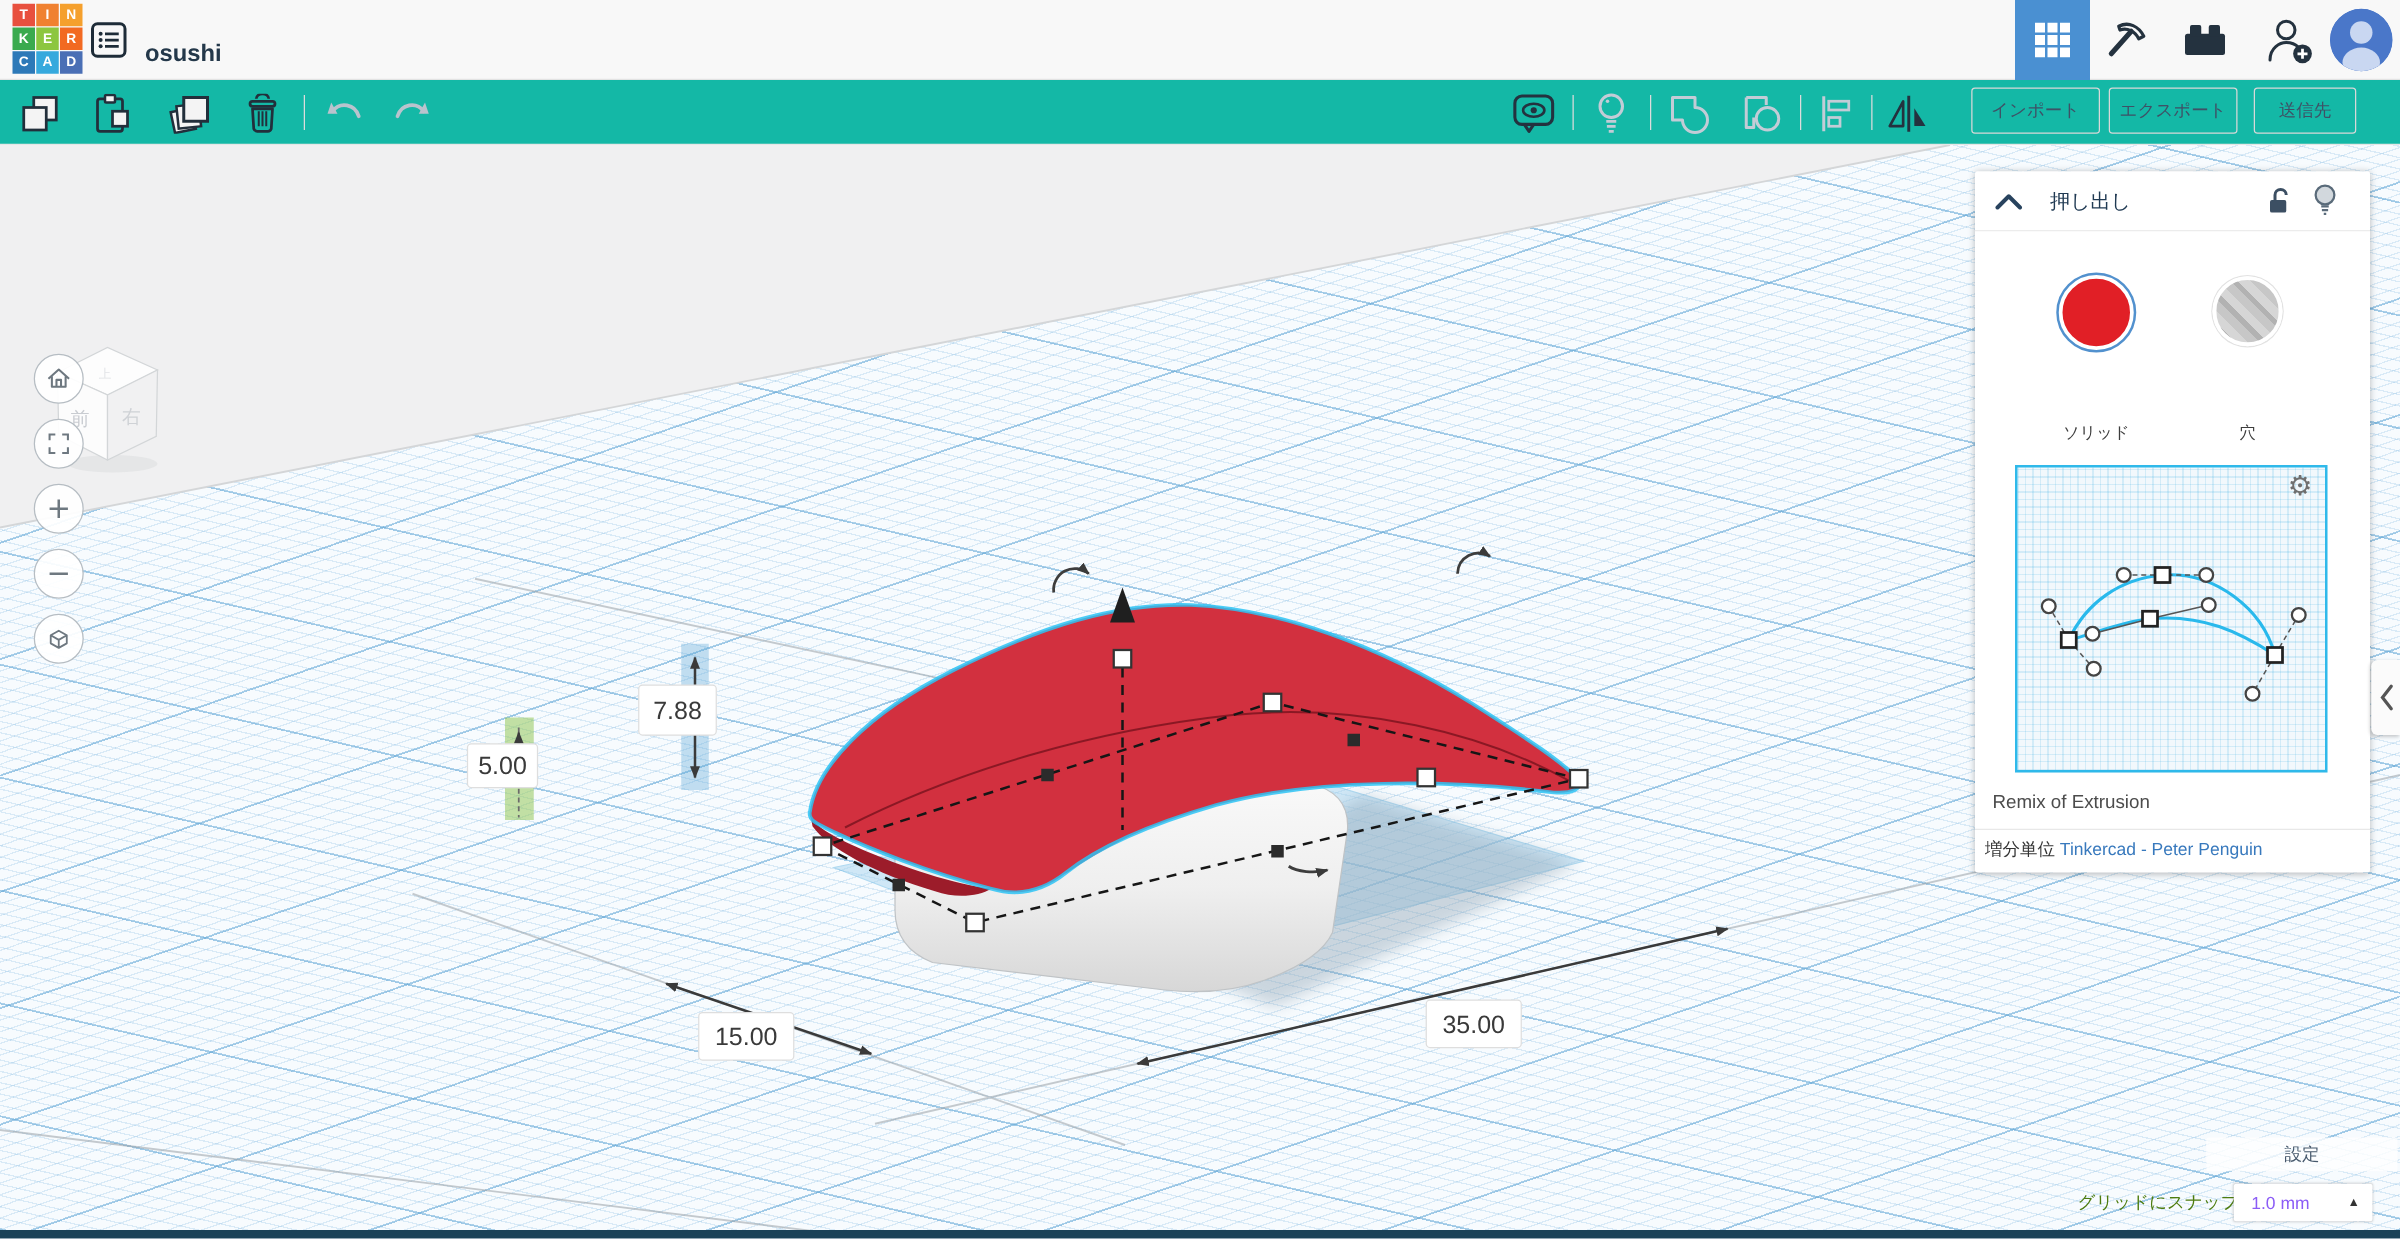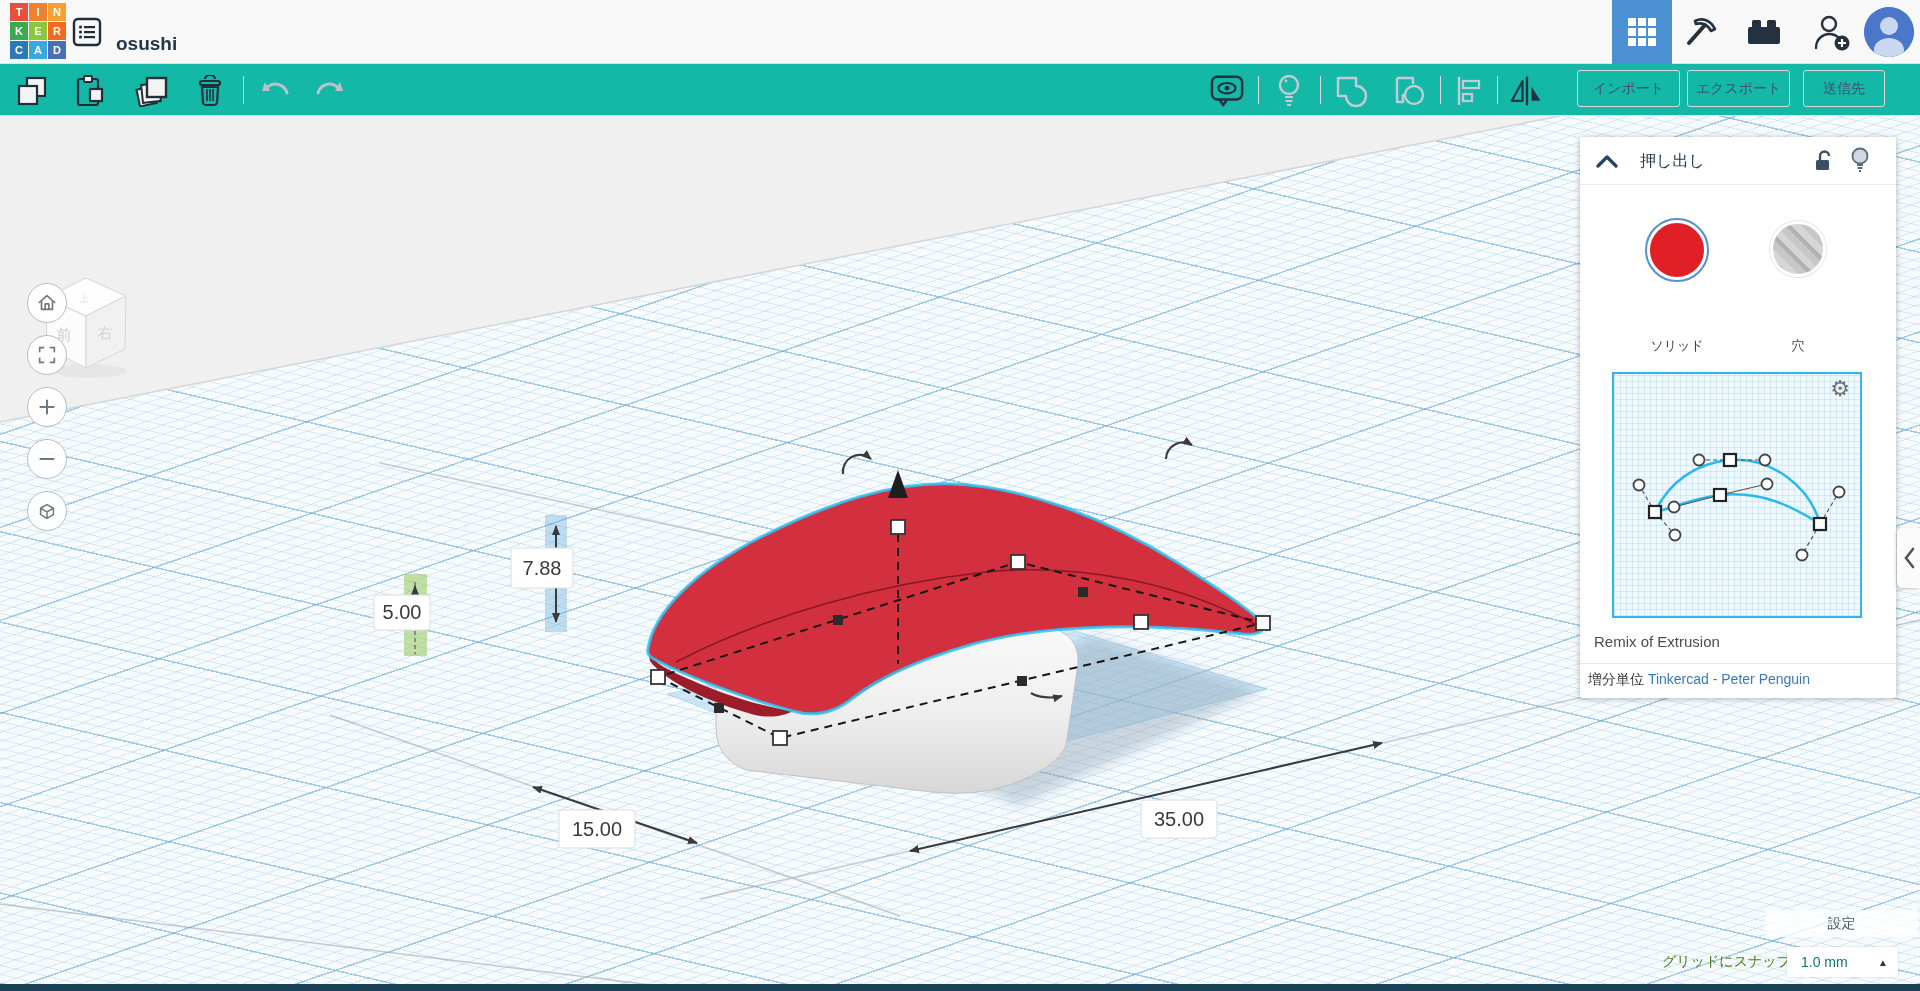--- a/index.html
+++ b/index.html
@@ -59,21 +59,21 @@
 
   #collapse-tab{left:1897px;top:528px;width:23px;height:60px;background:#fbfbfb;border-radius:5px 0 0 5px;
     box-shadow:-1px 1px 3px rgba(0,0,0,.2);display:flex;align-items:center;justify-content:center;z-index:21;cursor:pointer;}
 
   
   #settings-btn{left:1765px;top:910px;width:153px;height:27px;background:rgba(255,255,255,.78);
     font-size:14px;color:#46586c;display:flex;align-items:center;justify-content:center;z-index:6;cursor:pointer;border-radius:2px;}
   #snap-label{left:1662px;top:953px;font-size:14px;color:#4d7c0f;z-index:6;font-family:Liberation Serif, serif;}
   #snap-select{left:1787px;top:947px;width:111px;height:30px;background:#fff;border-radius:2px;box-shadow:0 0 2px rgba(0,0,0,.2);
     display:flex;align-items:center;z-index:6;cursor:pointer;}
-  #snap-value{margin-left:14px;font-size:14px;color:#0f766e;flex:1;}
+  #snap-value{margin-left:14px;font-size:14px;color:#8b5cf6;flex:1;}
   #snap-arrow{margin-right:10px;font-size:10px;color:#333;}
 
   #bottombar{left:0;top:984px;width:1920px;height:7px;background:#1b4257;z-index:31;}
 
   svg{display:block;}
   text{font-family:"Liberation Sans",sans-serif;}
 </style>
 </head>
 <body>
 

